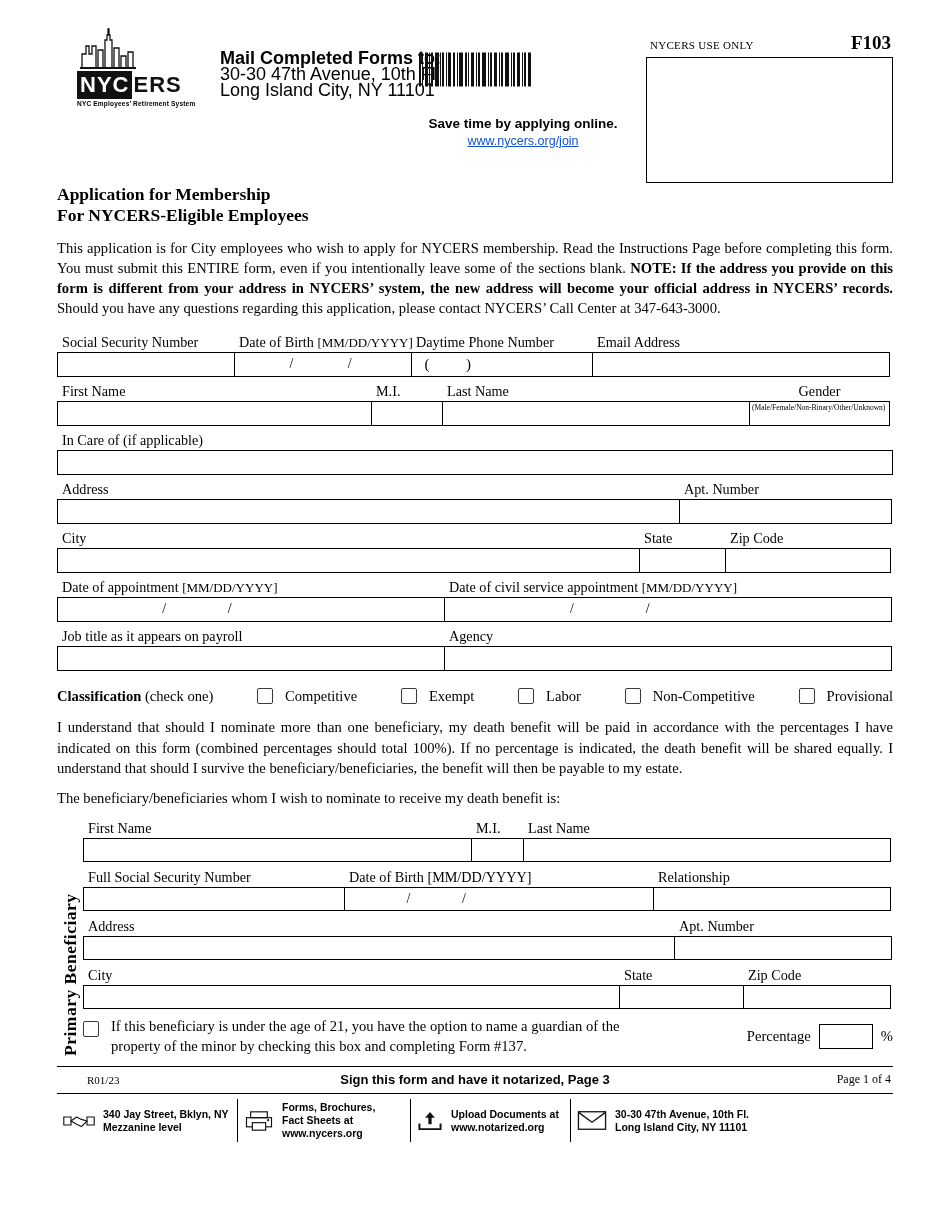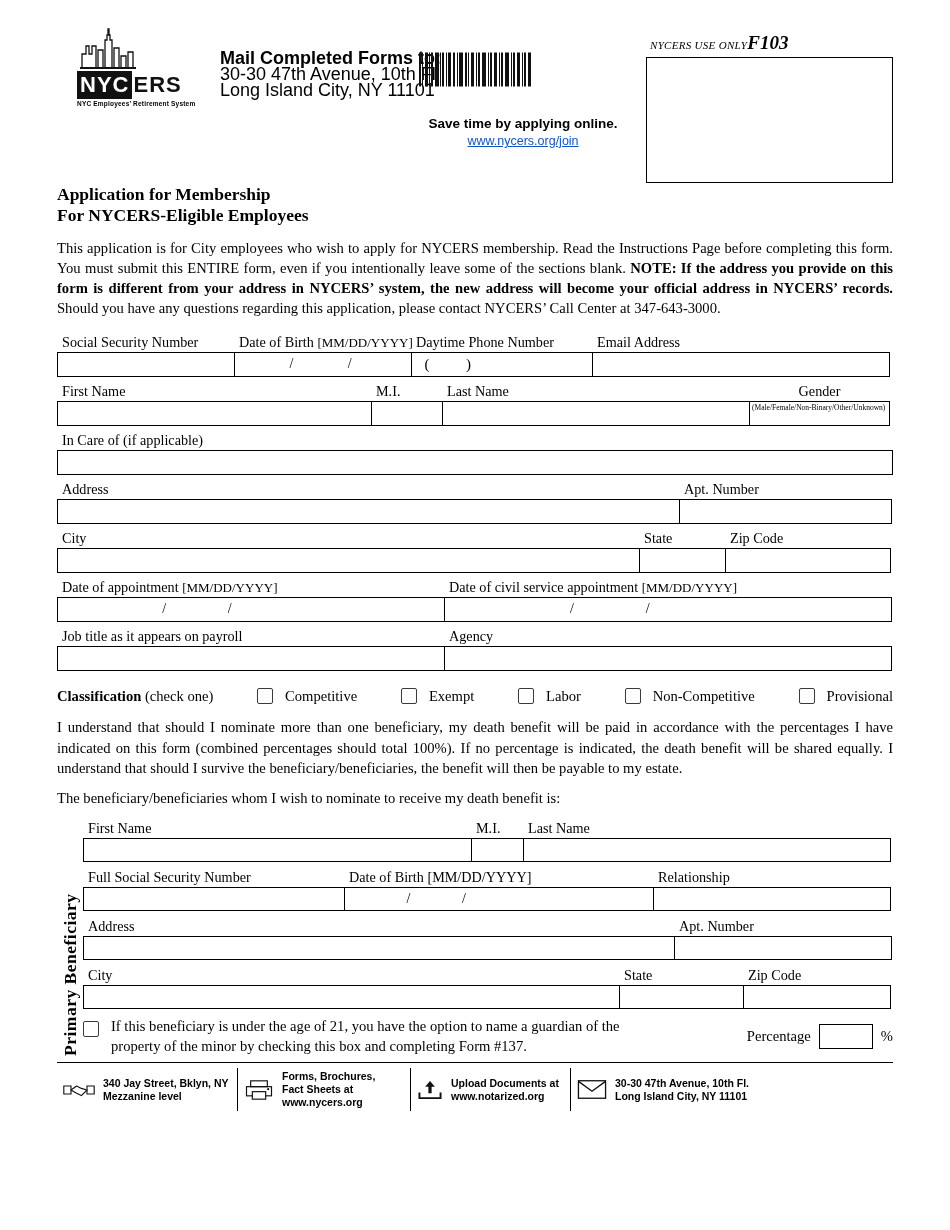--- a/index.html
+++ b/index.html
@@ -18,21 +18,21 @@
   .nyc { background:#111; color:#fff; font-family:"Liberation Sans",sans-serif; font-weight:bold; font-size:22px; padding:1px 3px; letter-spacing:1px; }
   .ers { color:#111; font-family:"Liberation Sans",sans-serif; font-weight:bold; font-size:22px; letter-spacing:1px; margin-left:1px; }
   .tagline { font-family:"Liberation Sans",sans-serif; font-size:6.5px; font-weight:bold; letter-spacing:.2px; margin-top:1px; }
   .mailto { position:absolute; left:163px; top:22px; font-family:"Liberation Sans",sans-serif; font-size:18px; line-height:16px; }
   .mailto .b { font-weight:bold; }
   .barcode { position:absolute; left:362px; top:24px; }
   .apply { position:absolute; left:316px; top:88px; width:300px; text-align:center; font-family:"Liberation Sans",sans-serif; }
   .apply .t { font-weight:bold; font-size:13.5px; }
   .apply .lnk { color:var(--link); text-decoration:underline; font-size:12.5px; cursor:pointer; display:inline-block; margin-top:2px; }
   .hdr-right { position:absolute; right:0; top:4px; width:247px; }
-  .hdr-right .r1 { display:flex; justify-content:flex-start; align-items:baseline; padding:0 2px 3px 4px;font-style:italic; }
+  .hdr-right .r1 { display:flex; justify-content:space-between; align-items:baseline; padding:0 2px 3px 4px; }
   .useonly { font-size:11px; letter-spacing:.3px; }
   .f103 { font-size:19px; font-weight:bold; }
   .usebox { border:1px solid #000; height:126px; background:#fff; }
 
   
   .title { font-size:17.5px; font-weight:bold; line-height:21px; }
   .intro { margin-top:12px; font-size:14.6px; line-height:20px; text-align:justify; }
   .para { font-size:14.6px; line-height:20.5px; text-align:justify; }
 
   
@@ -343,20 +343,25 @@
             <span>Percentage</span>
             <span class="pct-box"></span>
             <span>%</span>
           </div>
         </div>
       </div>
     </div>
 
   </div>
 
+  <div class="sig-row">
+    <span class="rev">R01/23</span>
+    <span class="sign">Sign this form and have it notarized, Page 3</span>
+    <span class="pagenum">Page 1 of 4</span>
+  </div>
 
   <div class="bar">
     <div class="cell" style="width:180px">
       <span class="icon">
         <svg width="32" height="20" viewBox="0 0 40 24">
           <path d="M1 7 h9 v10 h-9 z M30 7 h9 v10 h-9 z" fill="none" stroke="#111" stroke-width="1.4"></path>
           <path d="M10 12 l7 -5 6 3 7 2 -7 7 -6 -3 -7 -4 z" fill="none" stroke="#111" stroke-width="1.4" stroke-linejoin="round"></path>
         </svg>
       </span>
       <div>

